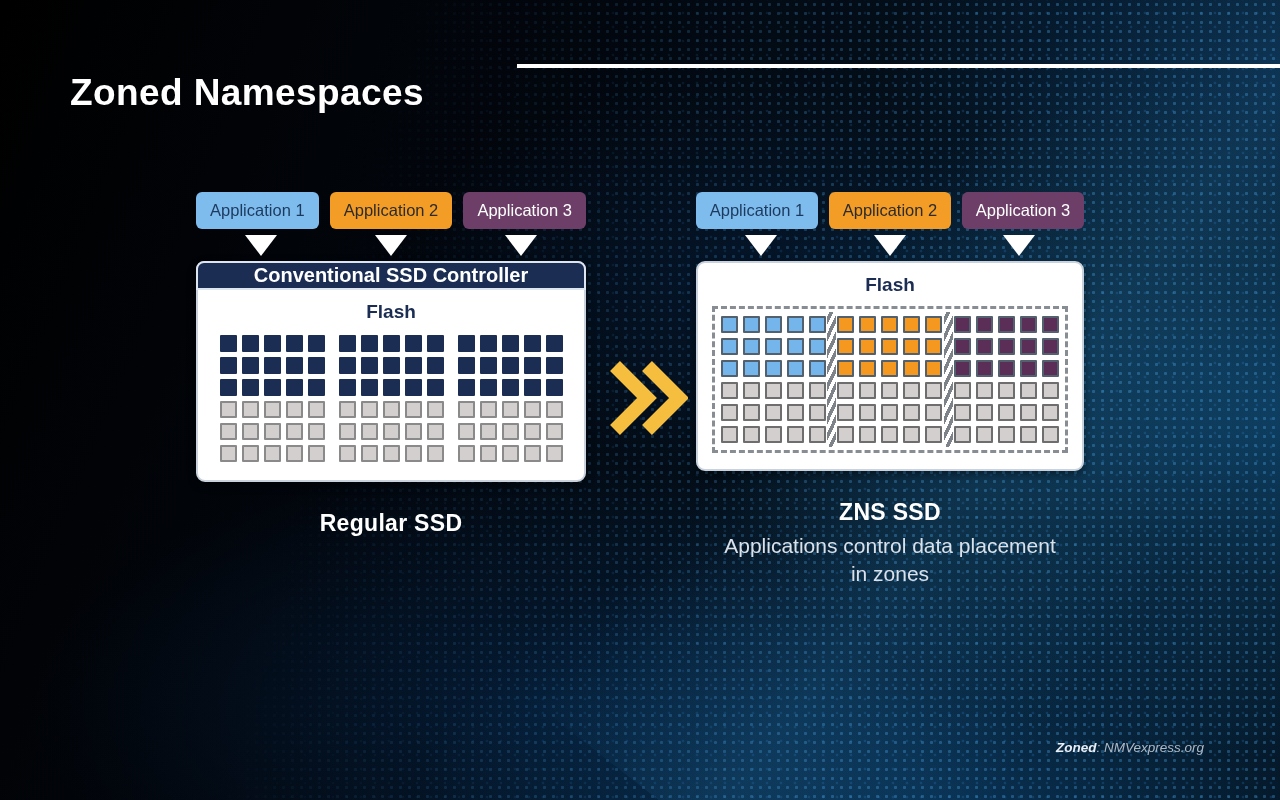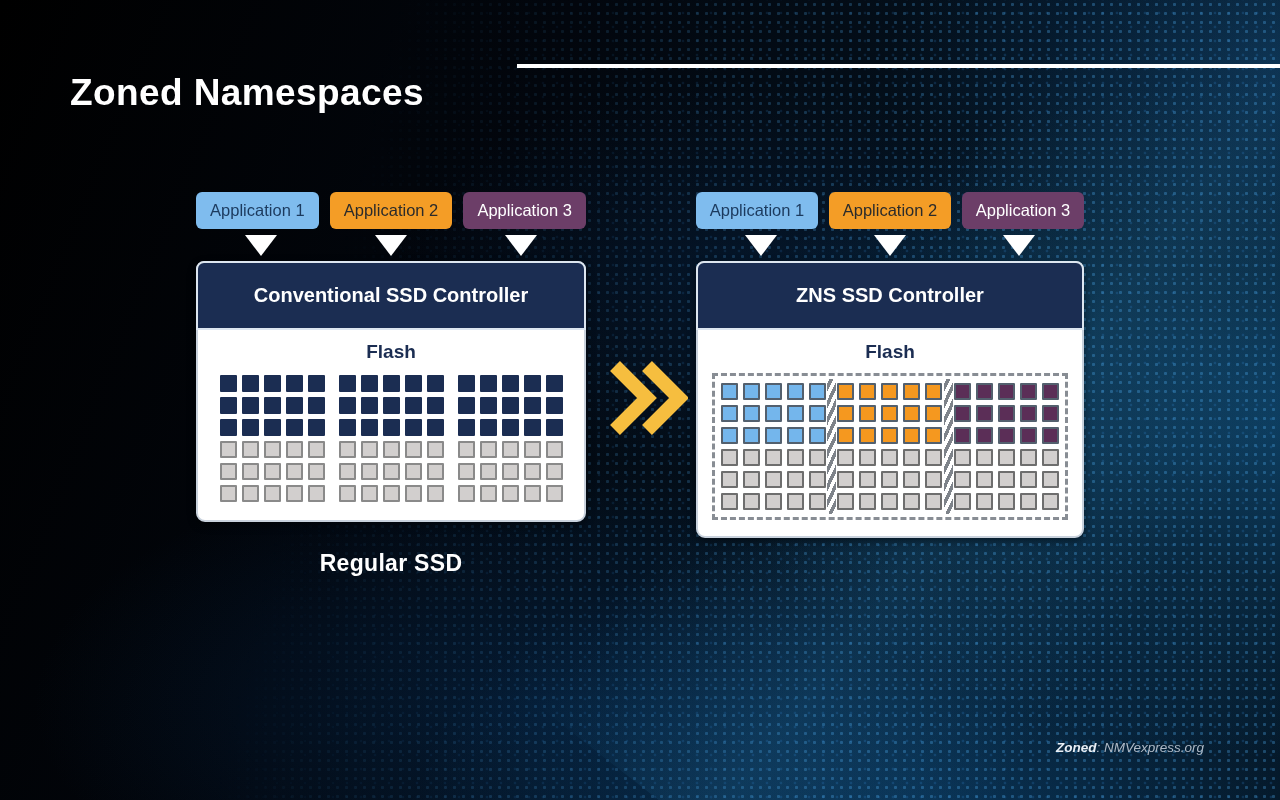--- a/index.html
+++ b/index.html
@@ -53,21 +53,21 @@
   .arrow-row{display:flex; margin:6px 0 5px;}
   .arrow-slot{flex:1; display:flex; justify-content:center;}
   .tri{width:0; height:0; border-left:16px solid transparent; border-right:16px solid transparent; border-top:21px solid #fff;}
   
   .device{
     background:#fff; border:2px solid #c9d2dd; border-radius:9px;
     box-shadow:0 3px 8px rgba(0,0,0,0.45);
   }
   .controller{
     background:#1B2D52; color:#fff; font-size:20px; font-weight:700; text-align:center;
-    padding:21px 0; margin:-2px -2px 0; border:2px solid #dde6f0;
+    padding:1px 0; margin:-2px -2px 0; border:2px solid #dde6f0;
     border-radius:8px 8px 0 0;
   }
   .flash-label{color:#1B2D52; font-weight:700; font-size:19px; text-align:center; margin:11px 0 10px;}
   
   .flash-grid{display:flex; justify-content:center; gap:14px; padding:2px 0 18px;}
   .zones-wrap{
     margin:0 14px 16px; border:3px dashed #888d94; padding:7px 6px;
     display:flex; justify-content:space-evenly; align-items:stretch;
   }
   .zone{display:grid; grid-template-columns:repeat(5, 17px); grid-auto-rows:17px; gap:5px; align-content:center;}
@@ -242,21 +242,20 @@
           <div class="tri"></div>
         </div>
       <div class="arrow-slot">
           <div class="tri"></div>
         </div>
       <div class="arrow-slot">
           <div class="tri"></div>
         </div>
     </div>
     <div class="device">
-      <div class="controller">ZNS SSD Controller</div>
       <div class="flash-label">Flash</div>
       <div class="zones-wrap">
           <div class="zone">
             <div class="cell" style="background: rgb(116, 182, 236); border-color: rgb(83, 96, 110);"></div>
             <div class="cell" style="background: rgb(116, 182, 236); border-color: rgb(83, 96, 110);"></div>
             <div class="cell" style="background: rgb(116, 182, 236); border-color: rgb(83, 96, 110);"></div>
             <div class="cell" style="background: rgb(116, 182, 236); border-color: rgb(83, 96, 110);"></div>
             <div class="cell" style="background: rgb(116, 182, 236); border-color: rgb(83, 96, 110);"></div>
             <div class="cell" style="background: rgb(116, 182, 236); border-color: rgb(83, 96, 110);"></div>
             <div class="cell" style="background: rgb(116, 182, 236); border-color: rgb(83, 96, 110);"></div>
@@ -344,19 +343,23 @@
             <div class="cell" style="background: rgb(210, 207, 206); border-color: rgb(110, 110, 110);"></div>
             <div class="cell" style="background: rgb(210, 207, 206); border-color: rgb(110, 110, 110);"></div>
             <div class="cell" style="background: rgb(210, 207, 206); border-color: rgb(110, 110, 110);"></div>
             <div class="cell" style="background: rgb(210, 207, 206); border-color: rgb(110, 110, 110);"></div>
             <div class="cell" style="background: rgb(210, 207, 206); border-color: rgb(110, 110, 110);"></div>
             <div class="cell" style="background: rgb(210, 207, 206); border-color: rgb(110, 110, 110);"></div>
             <div class="cell" style="background: rgb(210, 207, 206); border-color: rgb(110, 110, 110);"></div>
             <div class="cell" style="background: rgb(210, 207, 206); border-color: rgb(110, 110, 110);"></div>
           </div>
         </div>
+    </div>
+    <div class="caption">
+      <div class="caption-title">ZNS SSD</div>
+      <div class="caption-sub">Applications control data placement in zones</div>
     </div>
   </section>
 
   <div class="source">
     <span class="src-label">Zoned</span><span>: NMVexpress.org</span>
   </div>
 </div>
 
 </body></html>

